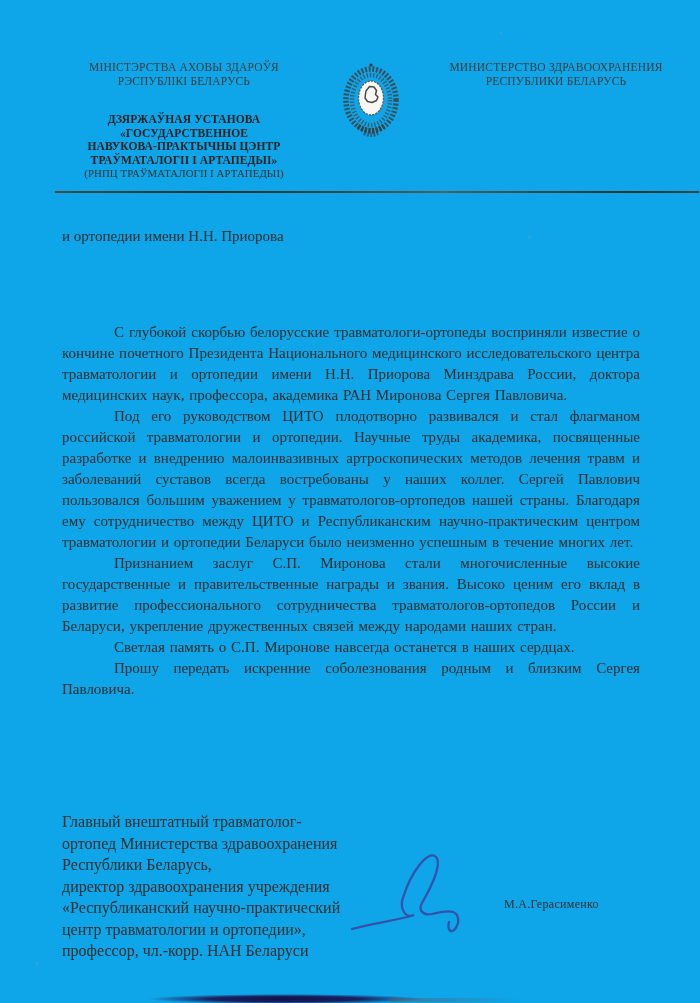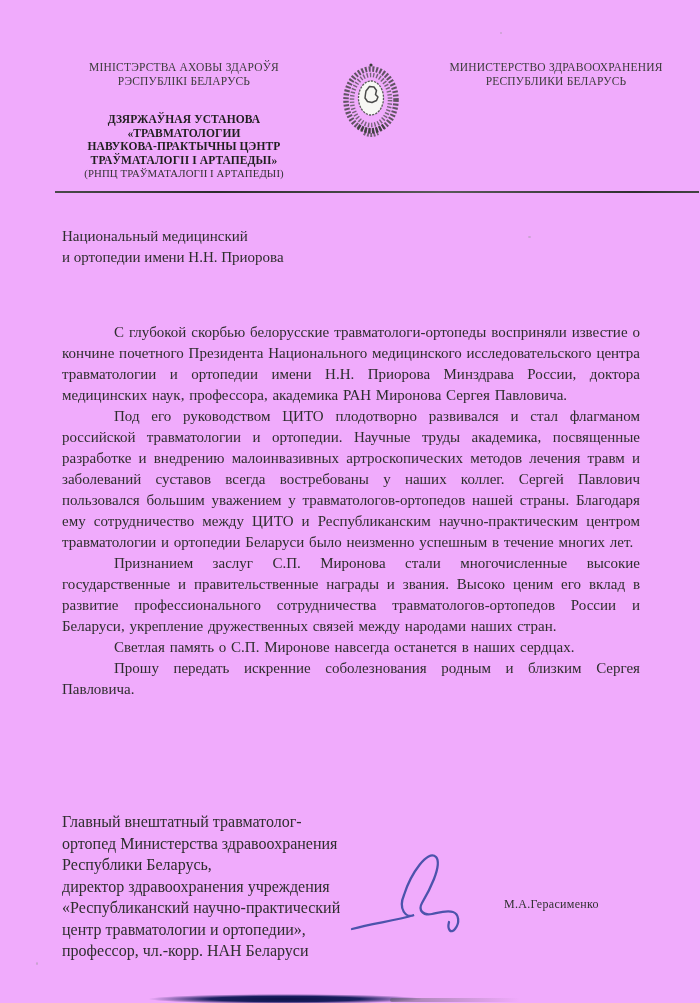--- a/index.html
+++ b/index.html
@@ -1,19 +1,19 @@
 <!DOCTYPE html>
 <html><head>
 <meta charset="utf-8">
 <style>
   html, body { margin: 0; padding: 0; background: #e8e8e8; }
   .page {
     position: relative;
     width: 700px; height: 1003px;
-    background: #f0abfc;
+    background: #0ea5e9;
     font-family: "Liberation Serif", serif;
     color: #2e2e2e;
     overflow: hidden;
   }
   
   .letterhead {
     position: absolute; top: 60px; left: 50px; right: 12px;
     display: flex; align-items: flex-start;
   }
   .lh-col { text-align: center; font-size: 11.5px; line-height: 14px; }
@@ -75,21 +75,21 @@
 
   <div class="letterhead">
 
     <div class="lh-col lh-left">
       <div class="lh-ministry">
         <div>МІНІСТЭРСТВА АХОВЫ ЗДАРОЎЯ</div>
         <div>РЭСПУБЛІКІ БЕЛАРУСЬ</div>
       </div>
       <div class="lh-org">
         <div>ДЗЯРЖАЎНАЯ УСТАНОВА</div>
-        <div>«ТРАВМАТОЛОГИИ</div>
+        <div>«ГОСУДАРСТВЕННОЕ</div>
         <div>НАВУКОВА-ПРАКТЫЧНЫ ЦЭНТР</div>
         <div>ТРАЎМАТАЛОГІІ І АРТАПЕДЫІ»</div>
         <div class="lh-abbr">(РНПЦ ТРАЎМАТАЛОГІІ І АРТАПЕДЫІ)</div>
       </div>
     </div>
 
     <div class="lh-center">
       <svg class="emblem-svg" viewBox="0 0 64 80">
         <circle cx="32" cy="4" r="1.6" fill="#3a3a3a"></circle>
         <ellipse cx="32" cy="39" rx="25" ry="31" fill="none" stroke="#3d3d3d" stroke-width="5.5" stroke-dasharray="2 1.7" opacity="0.8"></ellipse>
@@ -105,21 +105,20 @@
       <div class="lh-ministry">
         <div>МИНИСТЕРСТВО ЗДРАВООХРАНЕНИЯ</div>
         <div>РЕСПУБЛИКИ БЕЛАРУСЬ</div>
       </div>
     </div>
   </div>
 
   <div class="divider"></div>
 
   <div class="addressee">
-    <div>Национальный медицинский</div>
     <div>и ортопедии имени Н.Н. Приорова</div>
   </div>
 
   <div class="body-text">
     <p>С глубокой скорбью белорусские травматологи-ортопеды восприняли известие о кончине почетного Президента Национального медицинского исследовательского центра травматологии и ортопедии имени Н.Н. Приорова Минздрава России, доктора медицинских наук, профессора, академика РАН Миронова Сергея Павловича.</p>
     <p>Под его руководством ЦИТО плодотворно развивался и стал флагманом российской травматологии и ортопедии. Научные труды академика, посвященные разработке и внедрению малоинвазивных артроскопических методов лечения травм и заболеваний суставов всегда востребованы у наших коллег. Сергей Павлович пользовался большим уважением у травматологов-ортопедов нашей страны. Благодаря ему сотрудничество между ЦИТО и Республиканским научно-практическим центром травматологии и ортопедии Беларуси было неизменно успешным в течение многих лет.</p>
     <p>Признанием заслуг С.П. Миронова стали многочисленные высокие государственные и правительственные награды и звания. Высоко ценим его вклад в развитие профессионального сотрудничества травматологов-ортопедов России и Беларуси, укрепление дружественных связей между народами наших стран.</p>
     <p>Светлая память о С.П. Миронове навсегда останется в наших сердцах.</p>
     <p>Прошу передать искренние соболезнования родным и близким Сергея Павловича.</p>
   </div>

